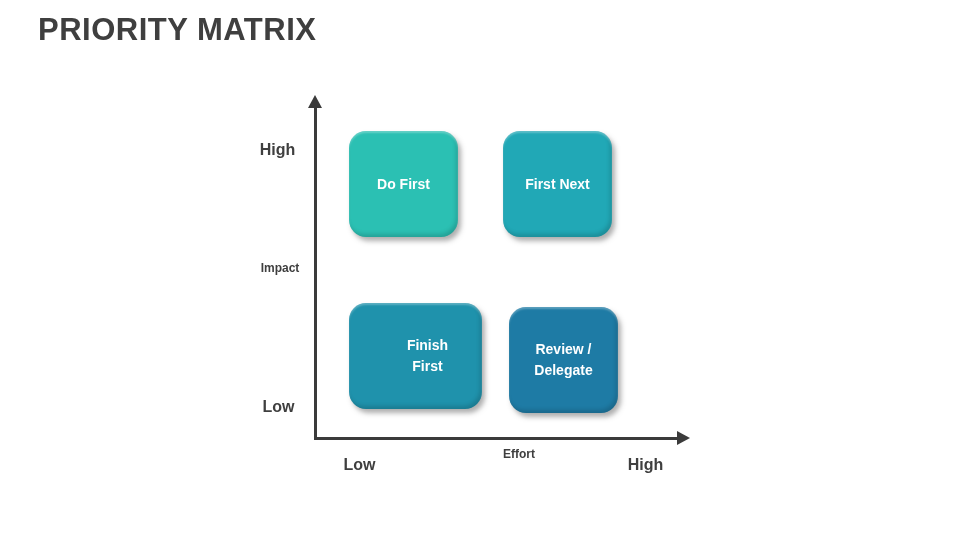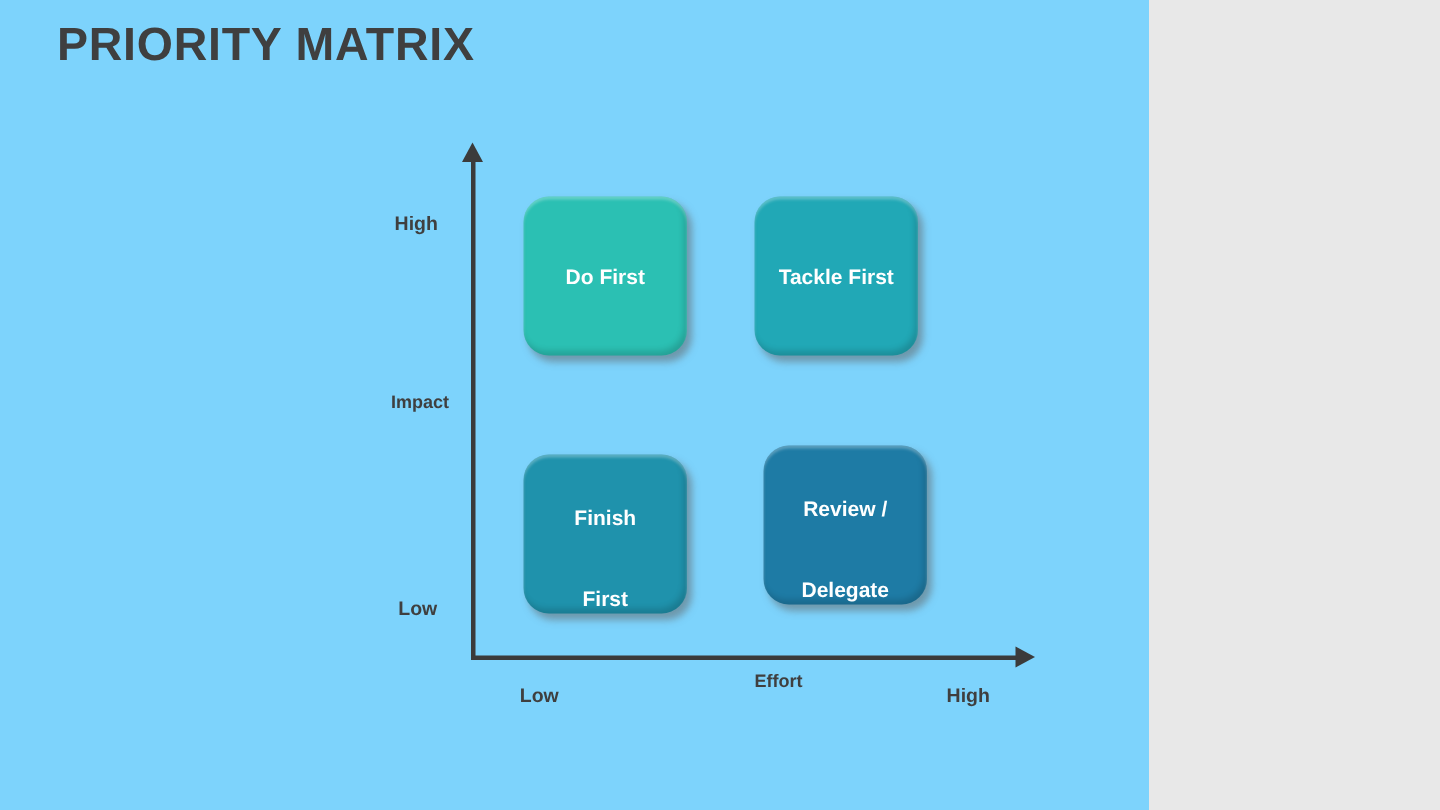--- a/index.html
+++ b/index.html
@@ -2,23 +2,23 @@
 <html><head>
 <meta charset="utf-8">
 <style>
   html, body {
     margin: 0;
     padding: 0;
     background: #e8e8e8;
   }
   .slide {
     position: relative;
-    width: 766px;
+    width: 960px;
     height: 540px;
-    background: #7dd3fc;
+    background: #ffffff;
     font-family: "Liberation Sans", sans-serif;
     overflow: hidden;
   }
   .title {
     position: absolute;
     left: 38px;
     top: 12px;
     margin: 0;
     font-size: 31px;
     line-height: 1.15;
@@ -59,21 +59,21 @@
     width: 0;
     height: 0;
     border-top: 7.5px solid transparent;
     border-bottom: 7.5px solid transparent;
     border-left: 13px solid #3B3B3B;
   }
   .axis-label {
     position: absolute;
     color: #3F3F3F;
     font-weight: 700;
-    font-size: 13px;
+    font-size: 16px;
     text-align: center;
   }
   .axis-title {
     font-size: 12px;
   }
   .lbl-high-y  { left: 250px; top: 141px; width: 55px; }
   .lbl-impact  { left: 240px; top: 261px; width: 80px; }
   .lbl-low-y   { left: 251px; top: 398px; width: 55px; }
   .lbl-low-x   { left: 332px; top: 456px; width: 55px; }
   .lbl-effort  { left: 479px; top: 447px; width: 80px; }
@@ -92,23 +92,23 @@
     font-weight: 600;
     line-height: 21px;
     background: var(--q-color, #2ABFB4);
     box-shadow:
       3px 4px 5px rgba(95, 95, 95, 0.5),
       inset 0 2px 2px rgba(255, 255, 255, 0.28),
       inset -2px -3px 4px rgba(0, 0, 0, 0.16);
   }
   .q0 { left: 349px; top: 131px; }
   .q1 { left: 503px; top: 131px; }
-  .q2 { left: 349px; top: 303px; }
-  .q3 { left: 509px; top: 297px; }
-  .q-line { display: block; margin-top: 33px; }
+  .q2 { left: 349px; top: 303px; padding-left: 24px; }
+  .q3 { left: 509px; top: 307px; }
+  .q-line { display: block; }
 </style>
 </head>
 <body>
 
 <div class="slide">
 
   <h1 class="title">PRIORITY MATRIX</h1>
 
   <div>
 
@@ -126,21 +126,21 @@
 
     <div class="quadrant q0" style="--q-color: #2BC0B3;">
       <div>
         <span class="q-line">Do First</span>
         <span class="q-line"></span>
       </div>
     </div>
 
     <div class="quadrant q1" style="--q-color: #21A8B6;">
       <div>
-        <span class="q-line">Tackle First</span>
+        <span class="q-line">First Next</span>
         <span class="q-line"></span>
       </div>
     </div>
 
     <div class="quadrant q2" style="--q-color: #1F92AC;">
       <div>
         <span class="q-line">Finish</span>
         <span class="q-line">First</span>
       </div>
     </div>

